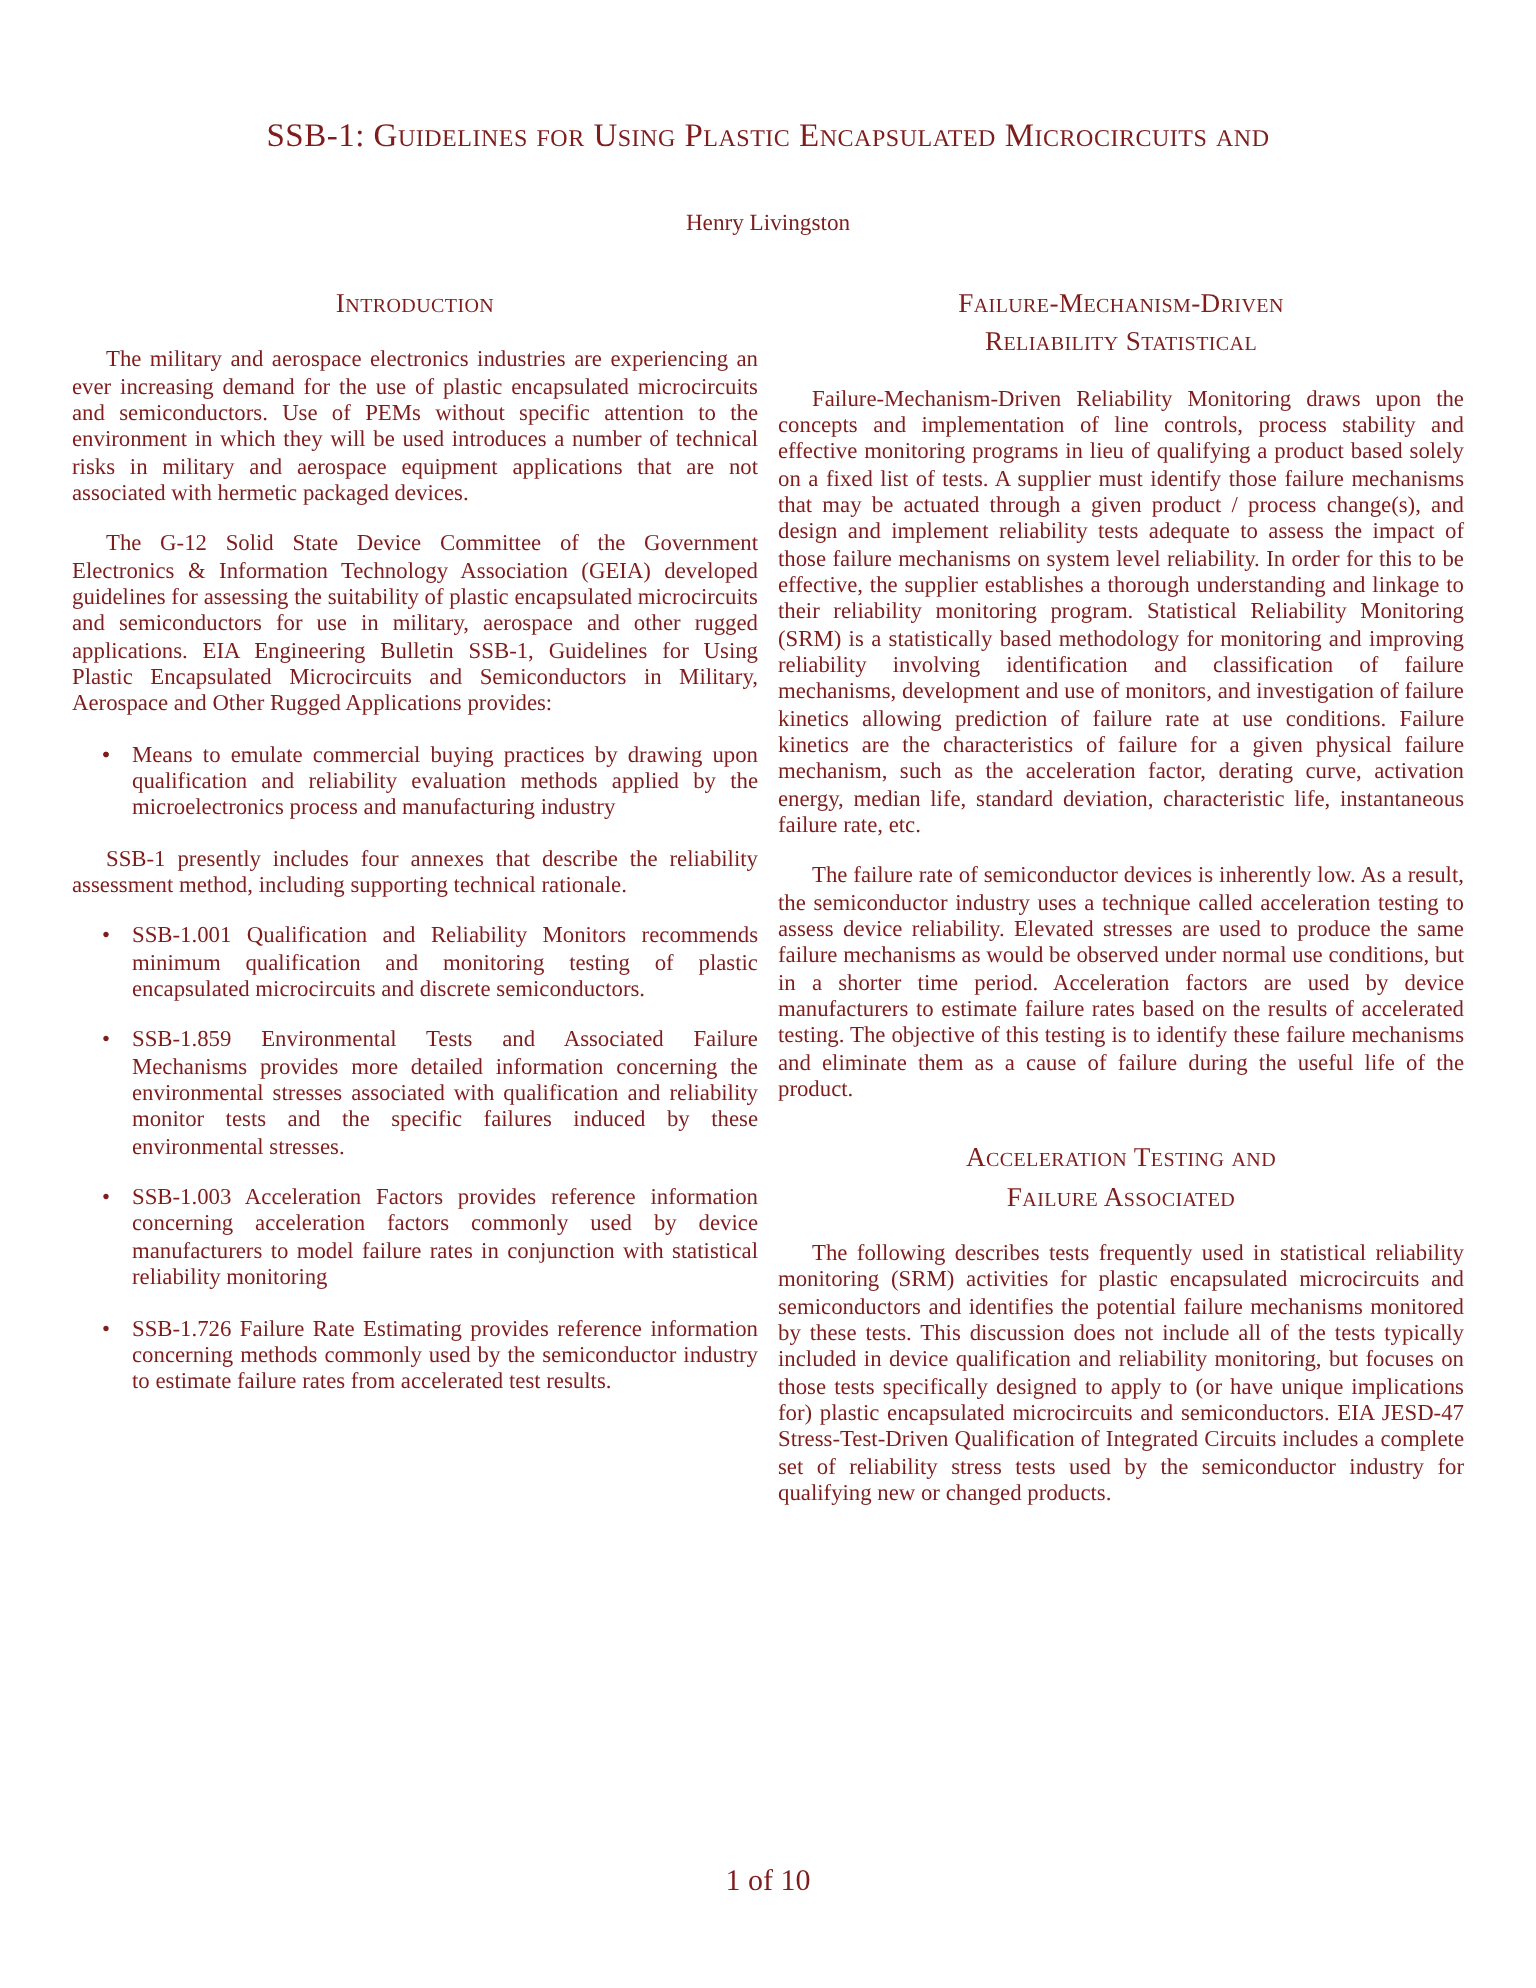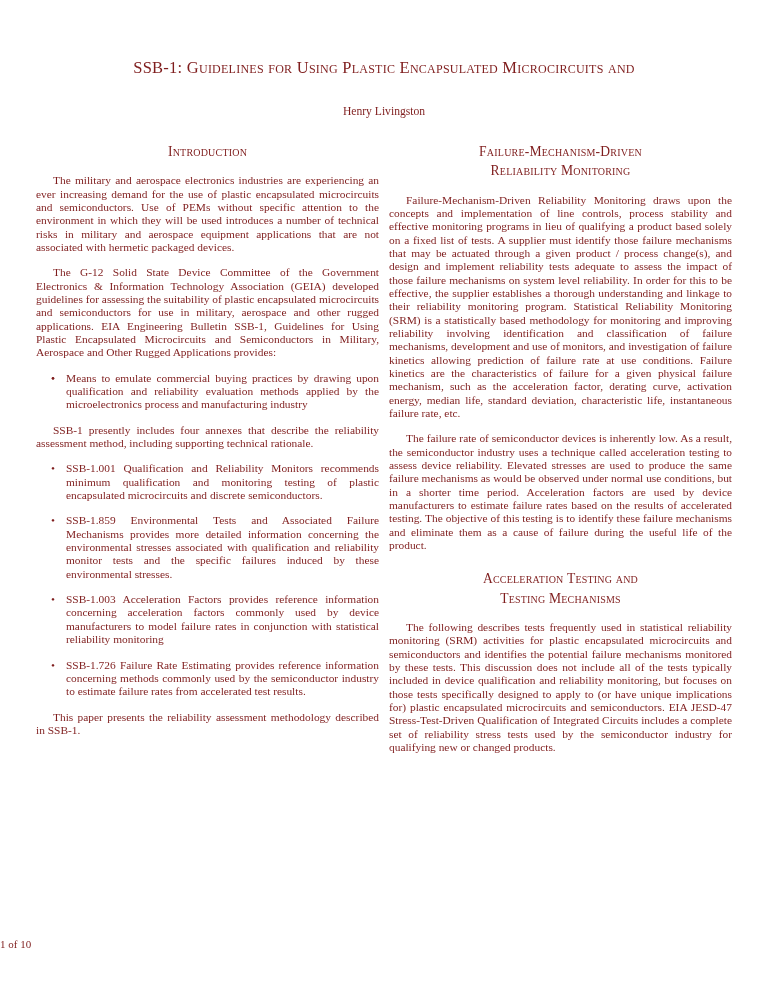--- a/index.html
+++ b/index.html
@@ -71,21 +71,22 @@
     left: 15px;
     top: 0;
   }
   .it {
   }
   .footer {
     position: absolute;
     left: 0;
     right: 0;
     bottom: 44px;
-    font-size: 11px;
+    text-align: center;
+    font-size: 15px;
   }
 </style>
 </head>
 <body>
 
 <div class="page">
 
   <div class="title-block">
     <div>SSB-1: Guidelines for Using Plastic Encapsulated Microcircuits and</div>
   </div>
@@ -128,33 +129,32 @@
       <div class="bullet">
         <span class="marker">•</span>
         <span class="it">SSB-1.003 Acceleration Factors</span><span> provides reference information concerning acceleration factors commonly used by device manufacturers to model failure rates in conjunction with statistical reliability monitoring</span>
       </div>
 
       <div class="bullet">
         <span class="marker">•</span>
         <span class="it">SSB-1.726 Failure Rate Estimating</span><span> provides reference information concerning methods commonly used by the semiconductor industry to estimate failure rates from accelerated test results.</span>
       </div>
 
-      <p>This paper presents the reliability assessment methodology described in SSB-1.</p>
 
     </div>
 
     <div class="col body-text">
 
-      <h2 class="section-heading"><span>Failure-Mechanism-Driven</span><br><span>Reliability Monitoring</span></h2>
+      <h2 class="section-heading"><span>Failure-Mechanism-Driven</span><br><span>Reliability Statistical</span></h2>
 
       <p>Failure-Mechanism-Driven Reliability Monitoring draws upon the concepts and implementation of line controls, process stability and effective monitoring programs in lieu of qualifying a product based solely on a fixed list of tests. A supplier must identify those failure mechanisms that may be actuated through a given product / process change(s), and design and implement reliability tests adequate to assess the impact of those failure mechanisms on system level reliability. In order for this to be effective, the supplier establishes a thorough understanding and linkage to their reliability monitoring program. Statistical Reliability Monitoring (SRM) is a statistically based methodology for monitoring and improving reliability involving identification and classification of failure mechanisms, development and use of monitors, and investigation of failure kinetics allowing prediction of failure rate at use conditions. Failure kinetics are the characteristics of failure for a given physical failure mechanism, such as the acceleration factor, derating curve, activation energy, median life, standard deviation, characteristic life, instantaneous failure rate, etc.</p>
 
       <p>The failure rate of semiconductor devices is inherently low. As a result, the semiconductor industry uses a technique called acceleration testing to assess device reliability. Elevated stresses are used to produce the same failure mechanisms as would be observed under normal use conditions, but in a shorter time period. Acceleration factors are used by device manufacturers to estimate failure rates based on the results of accelerated testing. The objective of this testing is to identify these failure mechanisms and eliminate them as a cause of failure during the useful life of the product.</p>
 
-      <h2 class="section-heading later"><span>Acceleration Testing and</span><br><span>Testing Mechanisms</span></h2>
+      <h2 class="section-heading later"><span>Acceleration Testing and</span><br><span>Failure Associated</span></h2>
 
       <p>The following describes tests frequently used in statistical reliability monitoring (SRM) activities for plastic encapsulated microcircuits and semiconductors and identifies the potential failure mechanisms monitored by these tests. This discussion does not include all of the tests typically included in device qualification and reliability monitoring, but focuses on those tests specifically designed to apply to (or have unique implications for) plastic encapsulated microcircuits and semiconductors. EIA JESD-47 Stress-Test-Driven Qualification of Integrated Circuits includes a complete set of reliability stress tests used by the semiconductor industry for qualifying new or changed products.</p>
 
     </div>
 
   </div>
 
   <div class="footer">1 of 10</div>
 
 </div>

